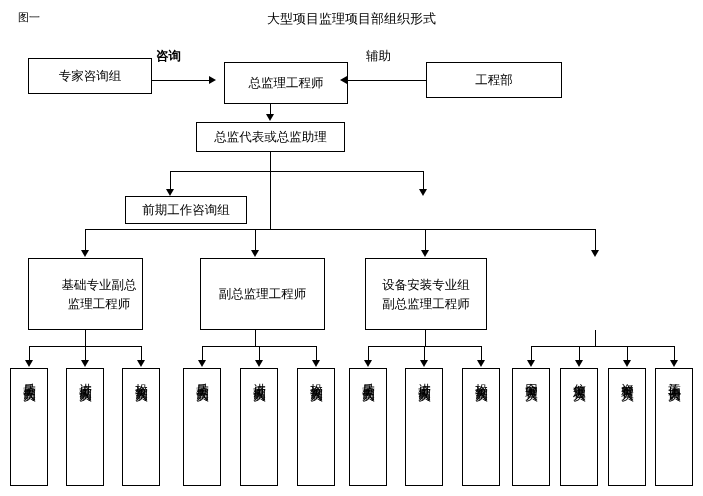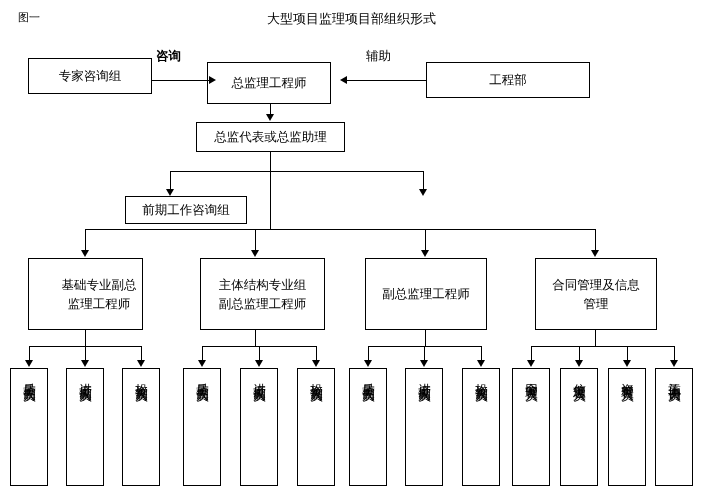--- a/index.html
+++ b/index.html
@@ -117,25 +117,25 @@
 
 <div id="canvas">
 
   <div class="fig-label">图一</div>
   <div class="main-title">大型项目监理项目部组织形式</div>
 
   <div class="box" style="left:28px; top:45px; width:124px; height:36px;margin-top:13px;">
     <span class="line">专家咨询组</span>
   </div>
 
-  <div class="box" style="left:207px; top:62px; width:124px; height:42px;">
+  <div class="box" style="left:224px; top:62px; width:124px; height:42px;">
     <span class="line">总监理工程师</span>
   </div>
 
-  <div class="box" style="left:426px; top:62px; width:164px; height:36px;">
+  <div class="box" style="left:426px; top:62px; width:136px; height:36px;">
     <span class="line">工程部</span>
   </div>
 
   <div class="hline" style="left:152px; top:80px; width:57px;"></div>
   <div class="arrow-right" style="left:209px; top:76px;"></div>
   <div class="edge-label" style="left:156px; top:48px;font-weight:bold;">咨询</div>
 
   <div class="hline" style="left:347px; top:80px; width:79px;"></div>
   <div class="arrow-left" style="left:340px; top:76px;"></div>
   <div class="edge-label" style="left:366px; top:48px;">辅助</div>
@@ -176,32 +176,28 @@
 
   <div class="vline" style="left:595px; top:229px; height:23px;"></div>
   <div class="arrow-down" style="left:591px; top:250px;"></div>
 
   <div class="box" style="left:28px; top:258px; width:115px; height:72px;padding-left:27px;">
     <span class="line">基础专业副总</span>
     <span class="line">监理工程师</span>
   </div>
 
   <div class="box" style="left:200px; top:258px; width:125px; height:72px;">
-    <span class="line">主体结构专业组</span>
     <span class="line">副总监理工程师</span>
   </div>
 
   <div class="box" style="left:365px; top:258px; width:122px; height:72px;">
+    <span class="line">设备安装专业组</span>
     <span class="line">副总监理工程师</span>
   </div>
 
-  <div class="box" style="left:535px; top:258px; width:122px; height:72px;">
-    <span class="line">合同管理及信息</span>
-    <span class="line">管理</span>
-  </div>
 
   <div class="vline" style="left:85px; top:330px; height:16px;"></div>
   <div class="hline" style="left:29px; top:346px; width:112px;"></div>
   <div class="vline" style="left:29px; top:346px; height:16px;"></div>
   <div class="arrow-down" style="left:25px; top:360px;"></div>
   <div class="vline" style="left:85px; top:346px; height:16px;"></div>
   <div class="arrow-down" style="left:81px; top:360px;"></div>
   <div class="vline" style="left:141px; top:346px; height:16px;"></div>
   <div class="arrow-down" style="left:137px; top:360px;"></div>
 

